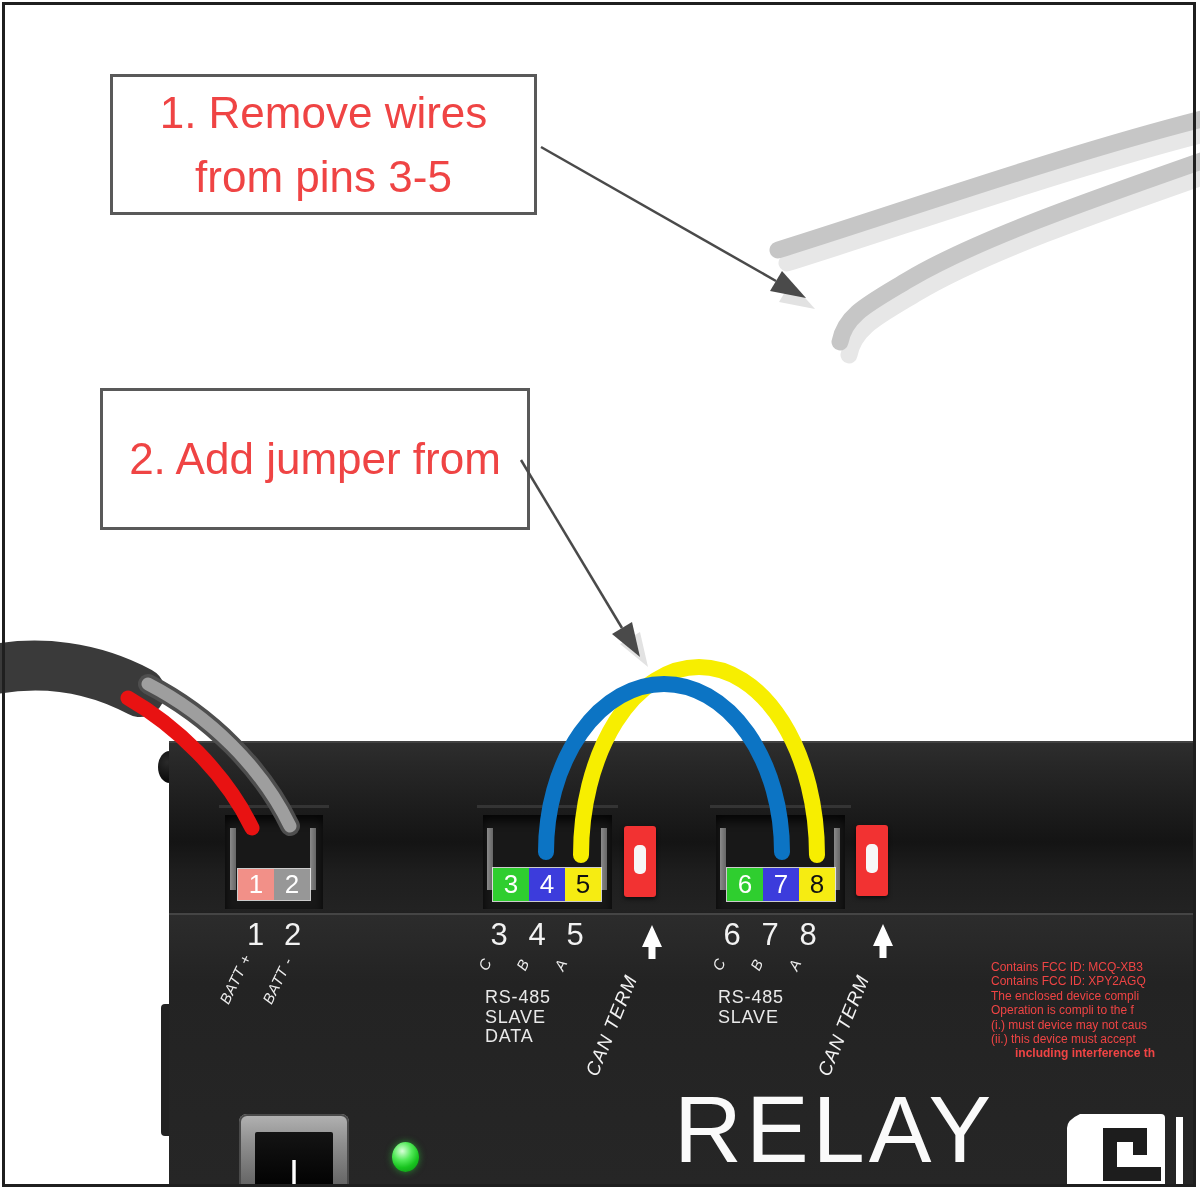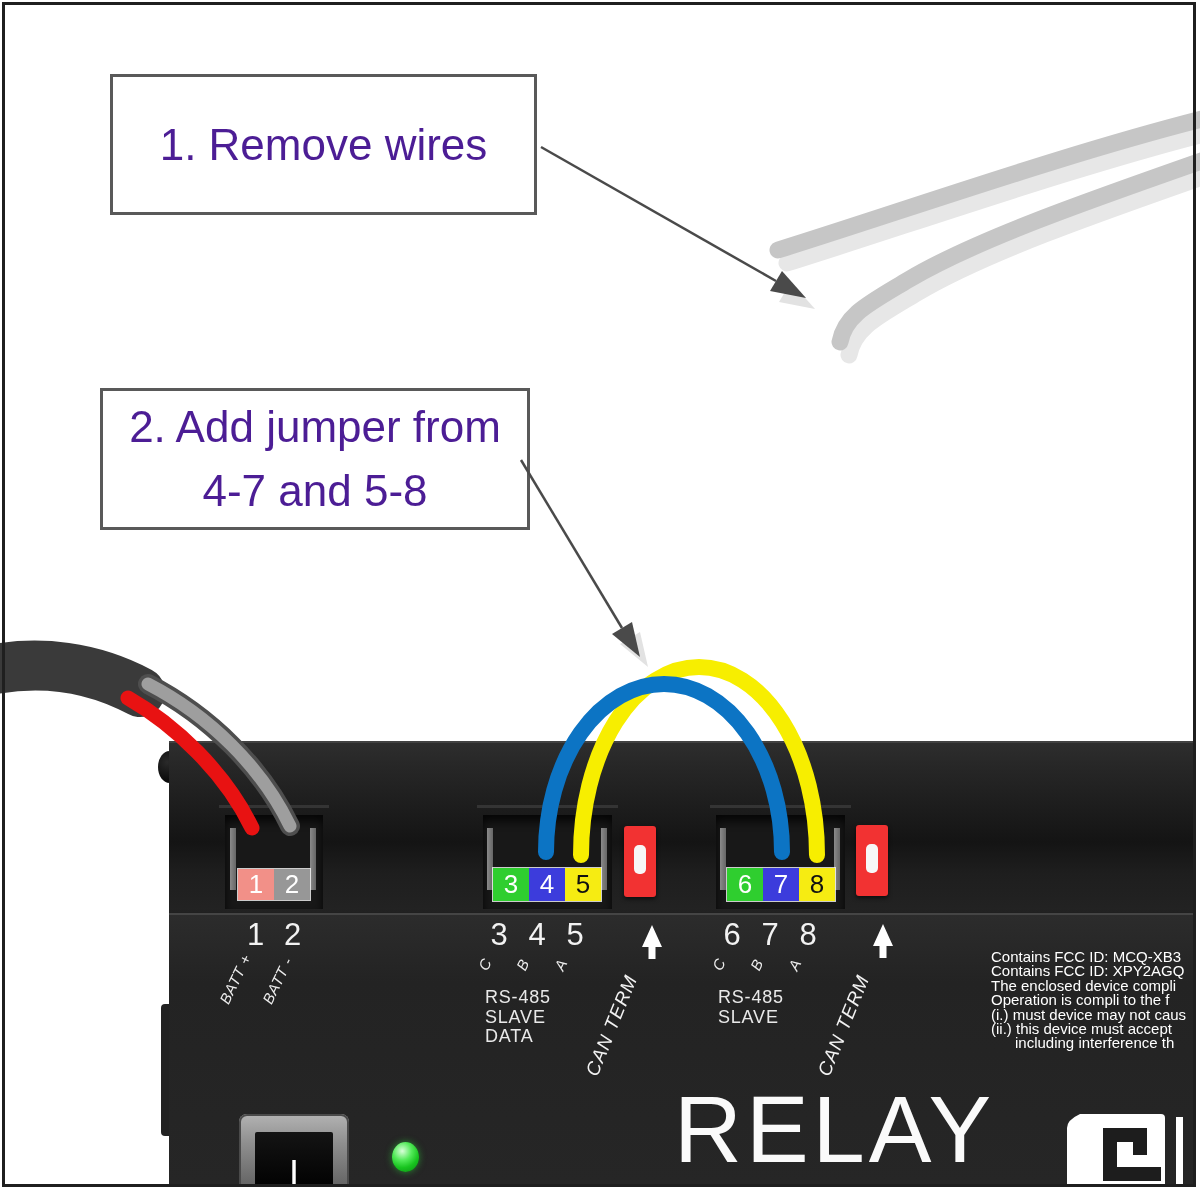--- a/index.html
+++ b/index.html
@@ -6,21 +6,21 @@
   body{width:1200px;height:1202px;overflow:hidden;font-family:"Liberation Sans",sans-serif;}
   .page{position:relative;width:1200px;height:1202px;background:#fff;}
   .abs{position:absolute;}
 
   
   .frame{position:absolute;left:2px;top:2px;width:1194px;height:1185px;border:3px solid #1f1f1f;box-sizing:border-box;z-index:50;pointer-events:none;}
 
   
   .callout{position:absolute;background:#fff;border:3px solid #595959;box-sizing:border-box;z-index:30;
            display:flex;flex-direction:column;justify-content:center;align-items:center;
-           font-size:44px;line-height:64px;color:#4c1d95;text-align:center;}
+           font-size:44px;line-height:64px;color:#ef4444;text-align:center;}
 
   
   .device{position:absolute;left:169px;top:741px;width:1024px;height:445px;background:#262626;overflow:hidden;z-index:10;}
   .top-zone{position:absolute;left:0;top:0;width:1024px;height:174px;
             background:linear-gradient(180deg,#2e2e2e 0%,#272727 14%,#1b1b1b 42%,#141414 58%,#1e1e1e 76%,#232323 100%);}
   .top-edge{position:absolute;left:0;top:0;width:1024px;height:2px;background:#4d4d4d;opacity:.65;}
   .face-zone{position:absolute;left:0;top:174px;width:1024px;height:271px;
              background:linear-gradient(180deg,#2c2c2c 0%,#232323 25%,#262626 100%);}
   .face-line{position:absolute;left:0;top:172px;width:1024px;height:2px;background:#454545;box-shadow:0 3px 5px rgba(0,0,0,.8);}
 
@@ -40,23 +40,23 @@
 
   .rot{position:absolute;font-style:italic;color:#ededed;transform-origin:0 100%;white-space:nowrap;}
   .sig{font-size:15px;height:16px;line-height:16px;transform:rotate(-64deg);}
   .batt-lab{font-size:15px;height:18px;line-height:18px;letter-spacing:.5px;transform:rotate(-64deg);}
   .canterm{font-size:19px;height:20px;line-height:20px;letter-spacing:1px;transform:rotate(-68deg);color:#f2f2f2;}
 
   .blocklab{position:absolute;color:#e9e9e9;font-size:18px;line-height:19.5px;letter-spacing:.8px;white-space:nowrap;}
 
   .can-arrow{position:absolute;width:22px;height:38px;}
 
-  .fcc{position:absolute;left:822px;top:209px;width:196px;overflow:hidden;color:#ffffff;
-       font-size:15px;line-height:14.4px;white-space:nowrap;}
-  .fcc .indent{padding-left:24px;}
+  .fcc{position:absolute;left:822px;top:219px;width:196px;overflow:hidden;color:#ef4444;
+       font-size:12px;line-height:14.4px;white-space:nowrap;}
+  .fcc .indent{padding-left:24px;font-weight:bold;}
 
   .brand{position:absolute;left:505px;top:344px;color:#fafafa;font-size:94px;line-height:90px;letter-spacing:4px;font-weight:400;white-space:nowrap;}
 
   .power{position:absolute;left:70px;top:373px;width:110px;height:72px;border-radius:8px 8px 0 0;
          background:linear-gradient(180deg,#b3b3b3,#8f8f8f 40%,#646464);box-shadow:inset 0 0 0 2px #4a4a4a;}
   .rocker{position:absolute;left:16px;top:18px;width:78px;height:60px;background:linear-gradient(180deg,#141414,#000);
           border-radius:2px;display:flex;justify-content:center;}
   .rocker .mark{margin-top:24px;color:#fff;font-size:36px;font-weight:400;line-height:36px;}
 
   .led{position:absolute;left:223px;top:401px;width:27px;height:30px;border-radius:50%;
@@ -70,25 +70,25 @@
   .overlay{position:absolute;left:0;top:0;z-index:40;pointer-events:none;}
   .logo-sliver{position:absolute;left:1007px;top:376px;width:7px;height:69px;background:#fff;}
 </style>
 </head>
 <body>
 
 <div class="page">
 
   <div class="callout" style="left: 110px; top: 74px; width: 427px; height: 141px; border-color: rgb(89, 89, 89);">
     <div>1. Remove wires</div>
+    <div>from pins 3-5</div>
   </div>
 
   <div class="callout" style="left: 100px; top: 388px; width: 430px; height: 142px; border-color: rgb(89, 89, 89);">
     <div>2. Add jumper from</div>
-    <div>4-7 and 5-8</div>
   </div>
 
   <div class="knob"></div>
   <div class="flange"></div>
 
   <div class="device">
     <div class="top-zone"></div>
     <div class="top-edge"></div>
     <div class="face-line"></div>
     <div class="face-zone"></div>

